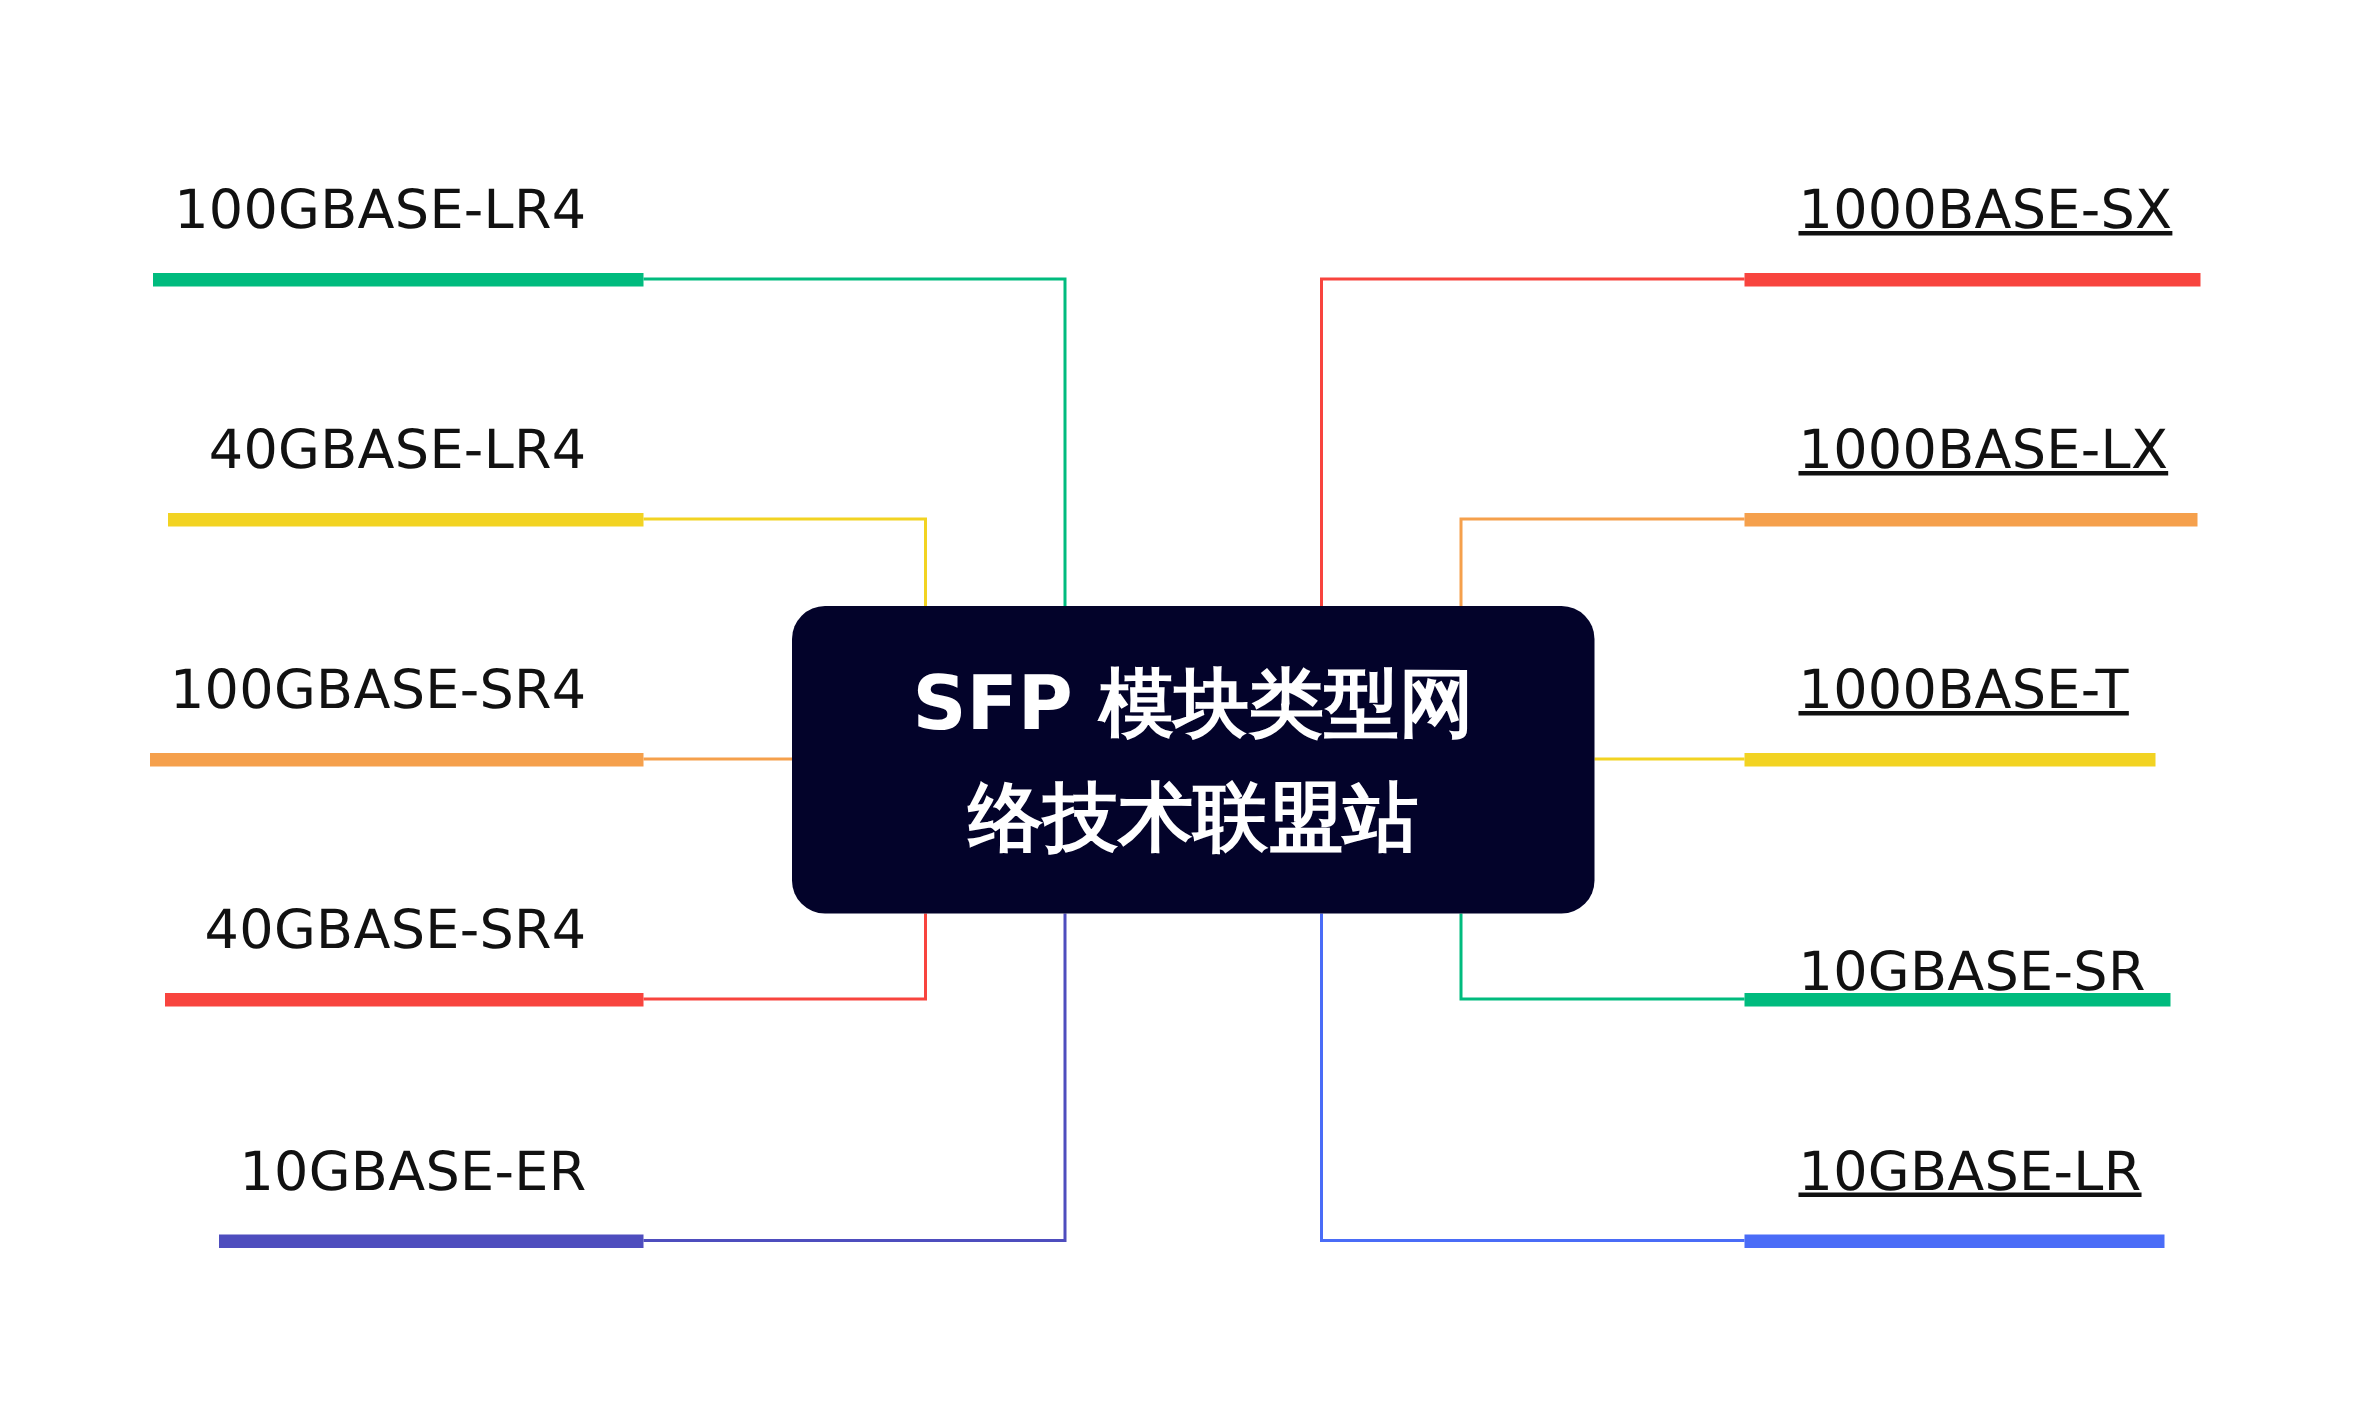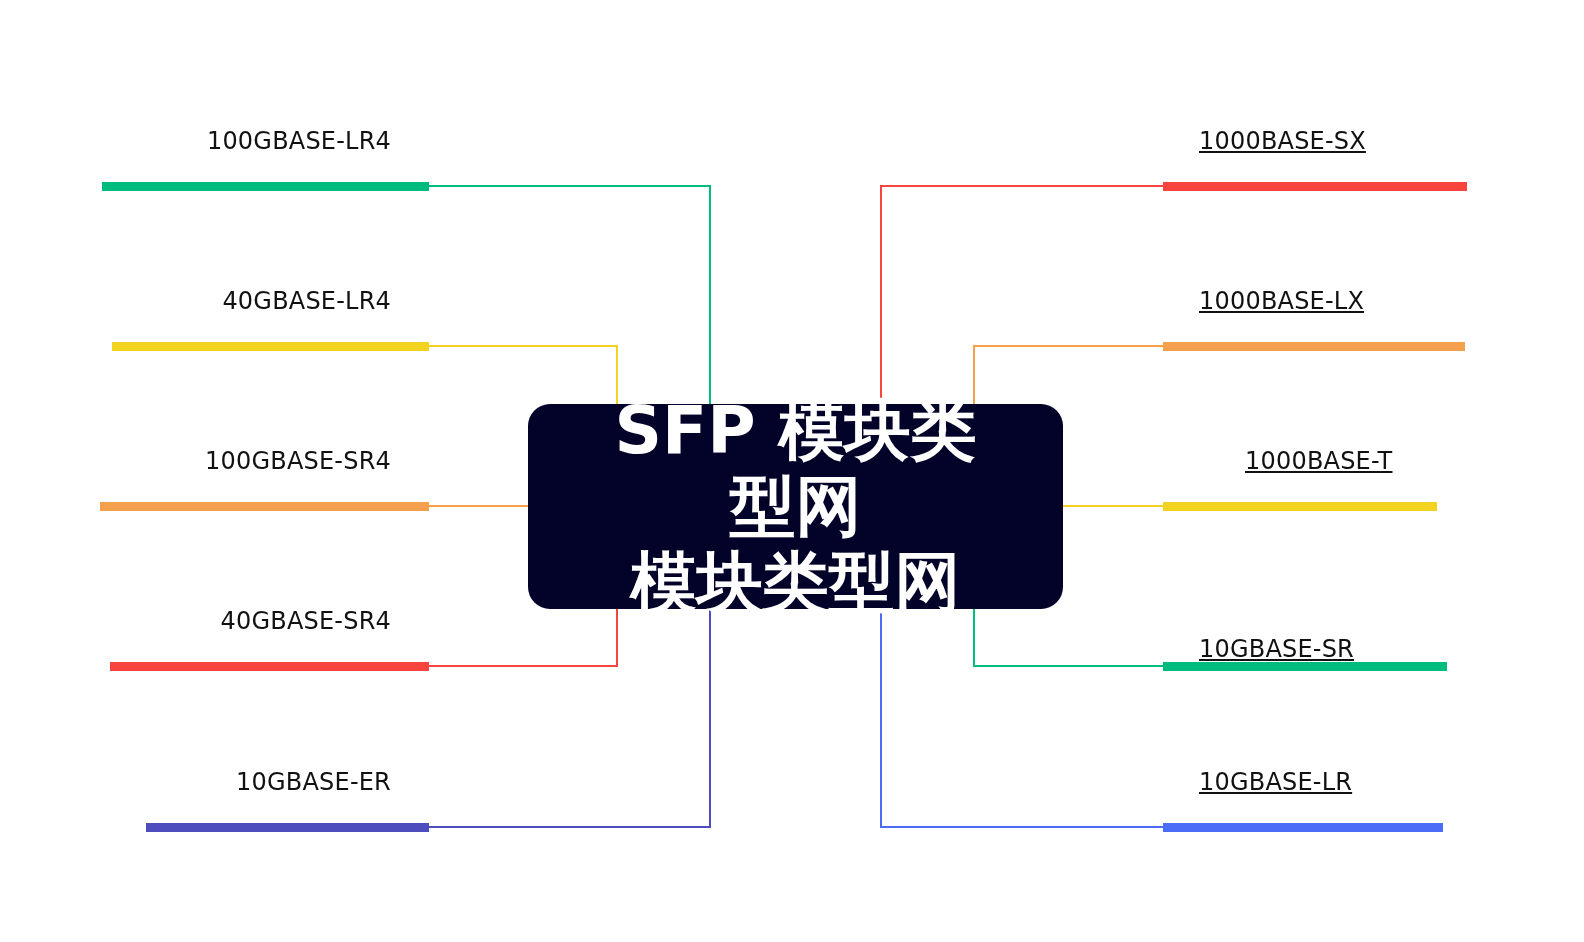--- a/index.html
+++ b/index.html
@@ -33,30 +33,30 @@
       height: 205px;
       background: #03032A;
       border-radius: 22px;
       display: flex;
       align-items: center;
       justify-content: center;
       text-align: center;
       color: #ffffff;
       font-family: "DejaVu Sans", "Liberation Sans", sans-serif;
       font-weight: bold;
-      font-size: 66px;
+      font-size: 50px;
       line-height: 76px;
       box-sizing: border-box;
       padding: 0 60px;
       cursor: pointer;
     }
     .node-label {
       position: absolute;
       font-family: "DejaVu Sans", "Liberation Sans", sans-serif;
-      font-size: 24px;
+      font-size: 36px;
       color: #111111;
       white-space: nowrap;
       line-height: 40px;
       height: 40px;
       letter-spacing: 0.2px;
       cursor: pointer;
     }
     .node-label.left { text-align: right; }
     .node-label.right { text-align: left; text-decoration: underline; }
     .node-bar {
@@ -108,32 +108,32 @@
   <div>
     <div class="node">
       <div class="node-label right" style="left: 1199px; top: 121px;">1000BASE-SX</div>
       <div class="node-bar" style="left: 1163px; top: 182px; width: 304px; background: rgb(248, 68, 62);"></div>
     </div>
     <div class="node">
       <div class="node-label right" style="left: 1199px; top: 281px;">1000BASE-LX</div>
       <div class="node-bar" style="left: 1163px; top: 342px; width: 302px; background: rgb(245, 160, 76);"></div>
     </div>
     <div class="node">
-      <div class="node-label right" style="left: 1245px; top: 441px;">1000BASE-T</div>
+      <div class="node-label right" style="left: 1199px; top: 441px;">1000BASE-T</div>
       <div class="node-bar" style="left: 1163px; top: 502px; width: 274px; background: rgb(242, 211, 34);"></div>
     </div>
     <div class="node">
       <div class="node-label right" style="left: 1199px; top: 617px; margin-top: 12px;">10GBASE-SR</div>
       <div class="node-bar" style="left: 1163px; top: 662px; width: 284px; background: rgb(0, 187, 126);"></div>
     </div>
     <div class="node">
       <div class="node-label right" style="left: 1199px; top: 762px;">10GBASE-LR</div>
       <div class="node-bar" style="left: 1163px; top: 823px; width: 280px; background: rgb(74, 108, 247);"></div>
     </div>
   </div>
 
   <div class="center-node" style="left: 528px; top: 404px; width: 535px; height: 205px; background: rgb(3, 3, 42); color: rgb(255, 255, 255);">
     <div>
       <div>SFP 模块类型网</div>
-      <div>模块类型网</div>
+      <div>络技术联盟站</div>
     </div>
   </div>
 </div>
 
 </body></html>

